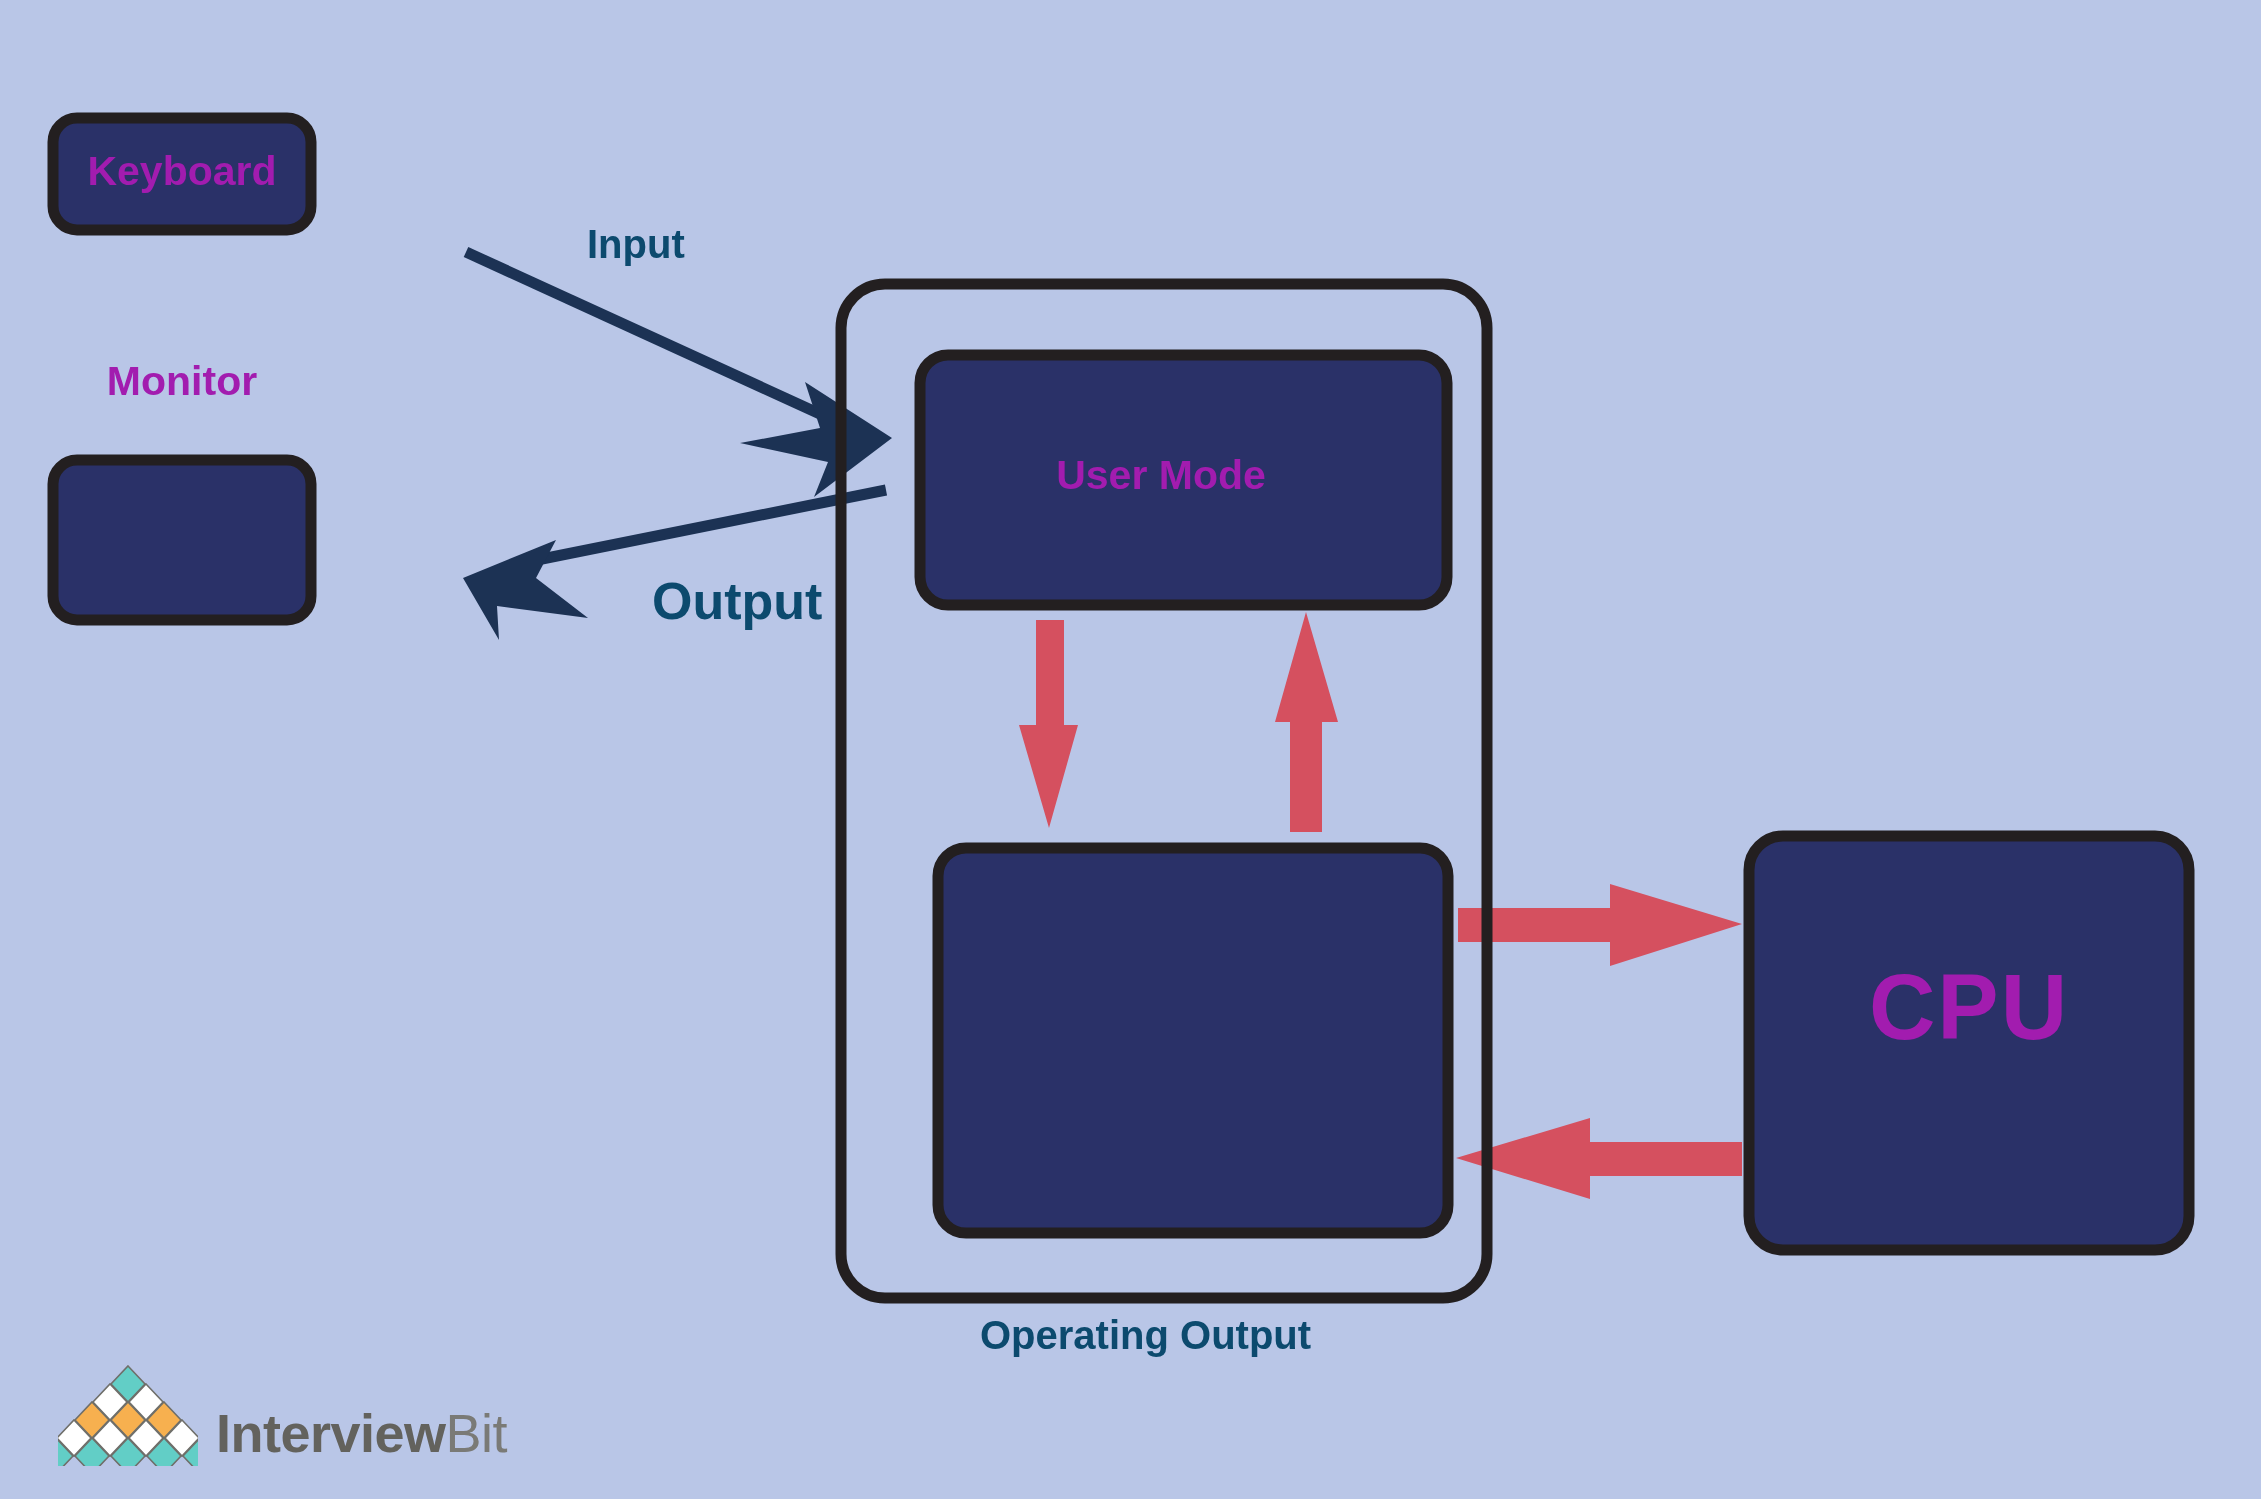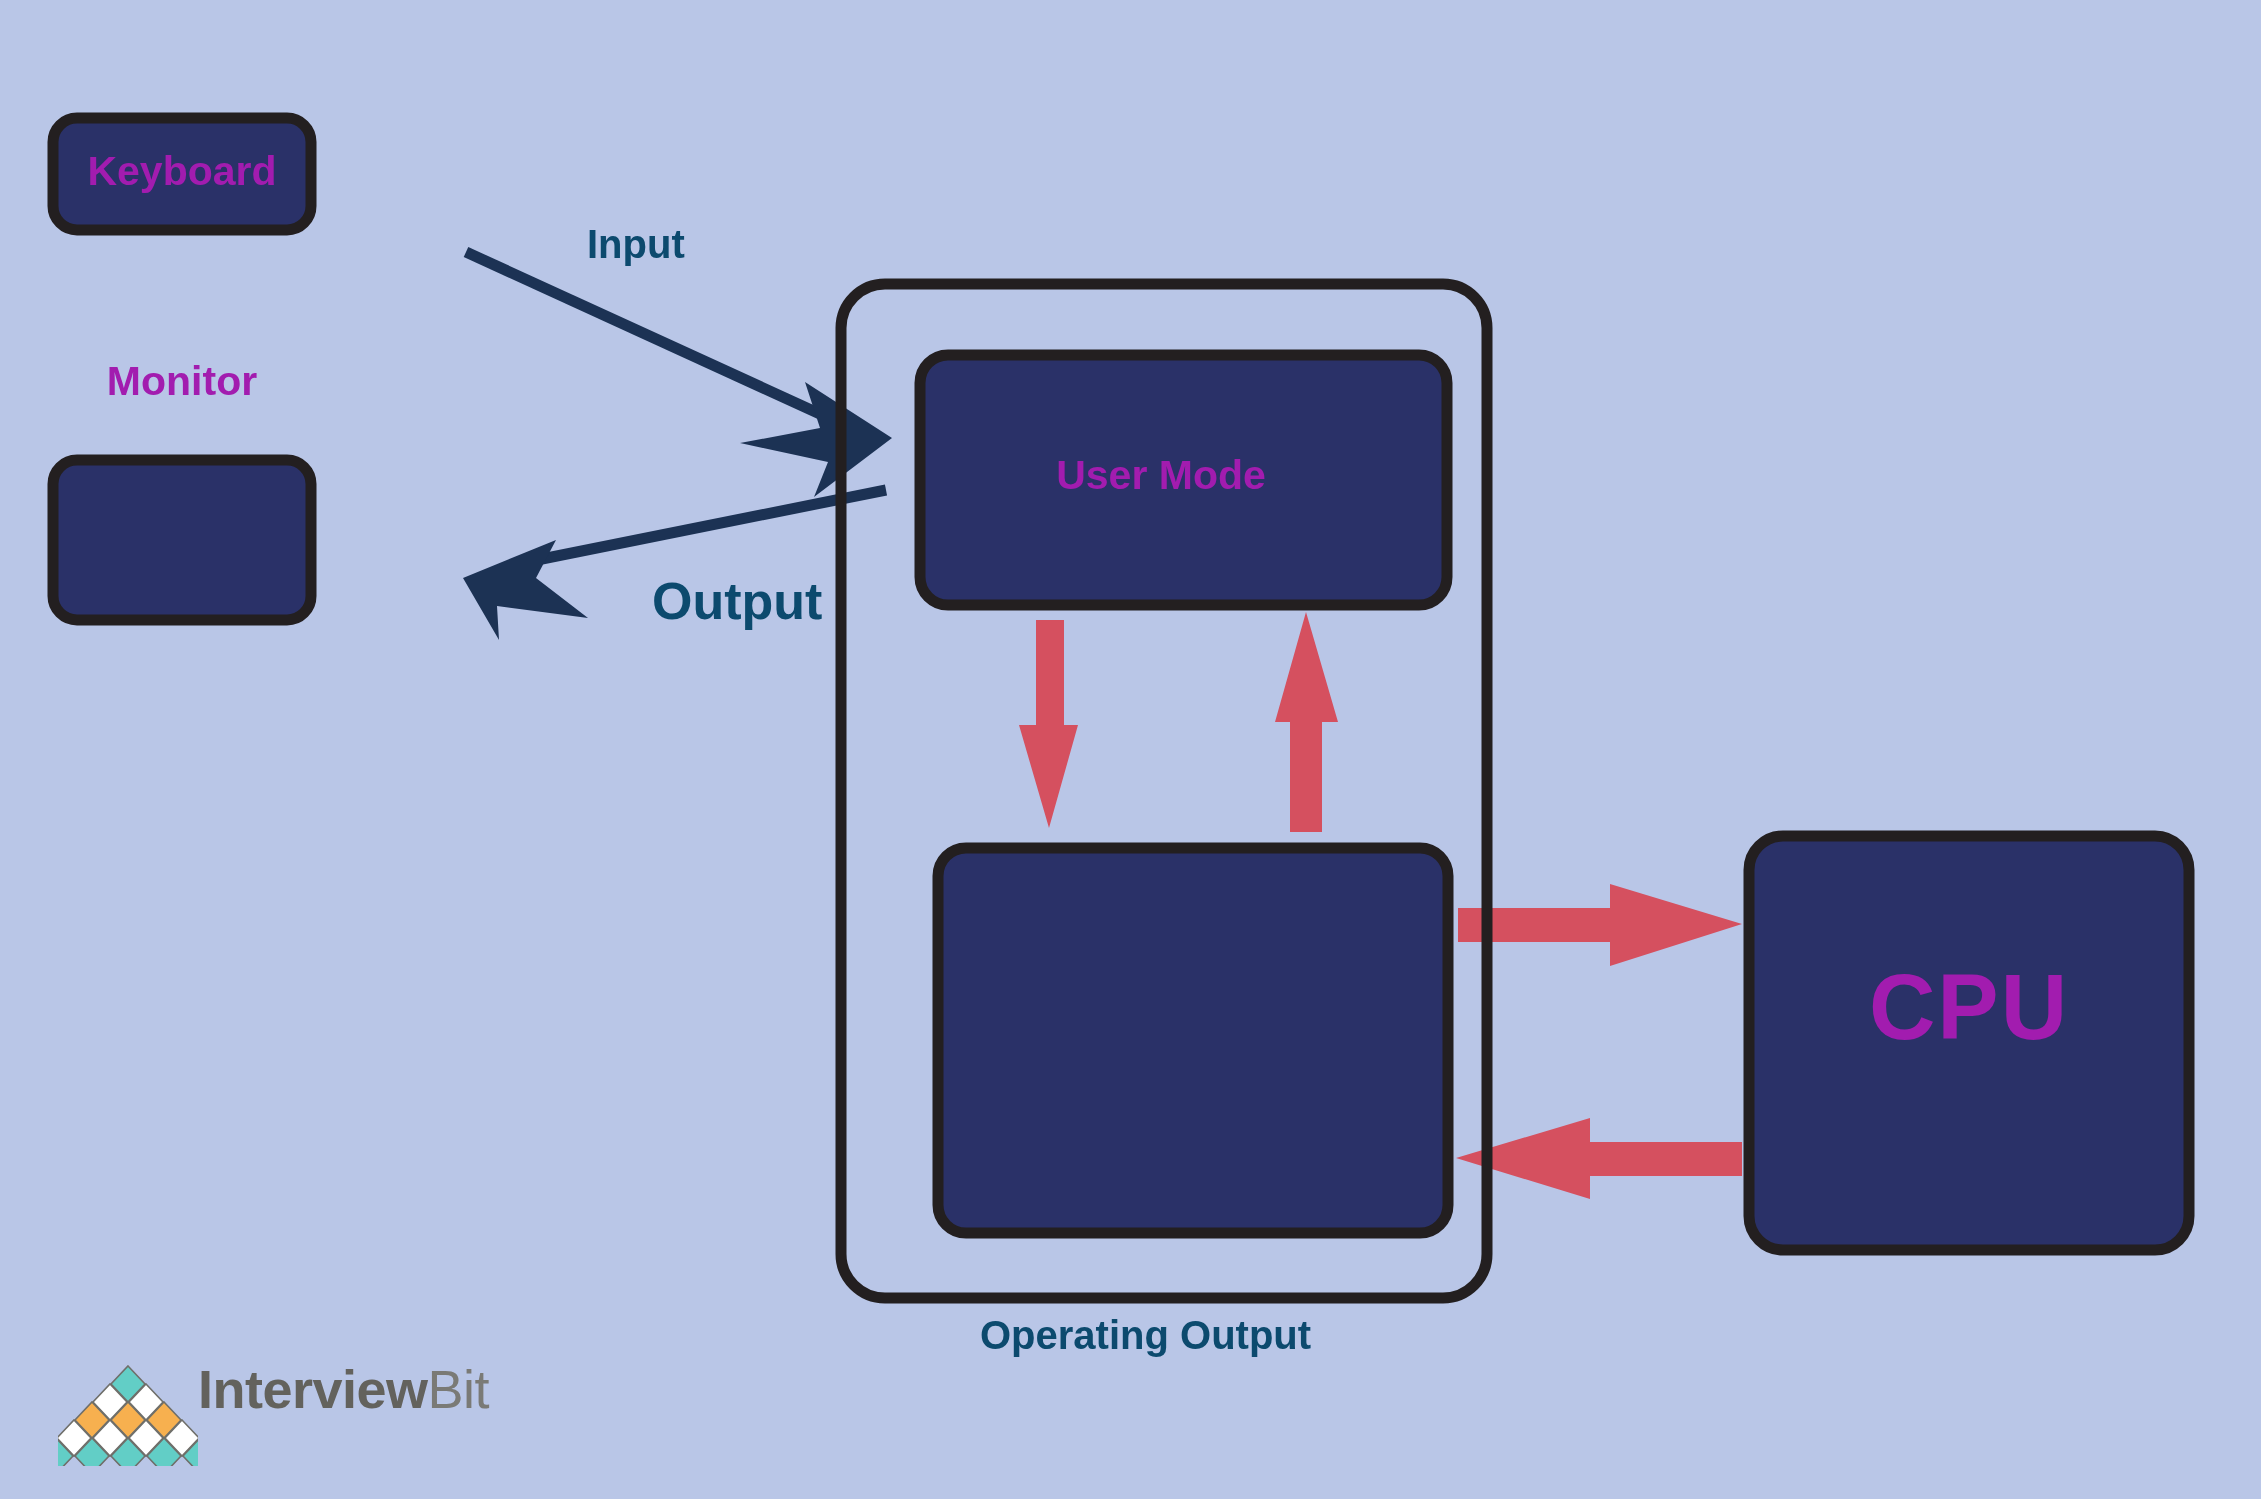--- a/index.html
+++ b/index.html
@@ -47,21 +47,22 @@
   #lbl-cpu      { left: 1745px;top: 955px;  width: 448px; font-size: 92px; letter-spacing: 2px; }
   #lbl-input    { left: 587px; top: 222px;  font-size: 40px; }
   #lbl-output   { left: 620px; top: 571px;  font-size: 52px; margin-left: 32px; }
   #lbl-os       { left: 980px; top: 1313px; font-size: 40px; }
 
   #logo-wrap {
     position: absolute;
     left: 58px;
     top: 1362px;
     display: flex;
-    align-items: flex-start;
+    align-items: flex-end;
+    gap: 18px;
   }
   #logo-text {
     font-size: 54px;
     font-family: "Liberation Sans", sans-serif;
     letter-spacing: -0.5px;
     line-height: 1;
     padding-bottom: 6px;
   }
   #logo-text .lt-a { color: #63625d; font-weight: bold; }
   #logo-text .lt-b { color: #7a7a76; font-weight: normal; }

